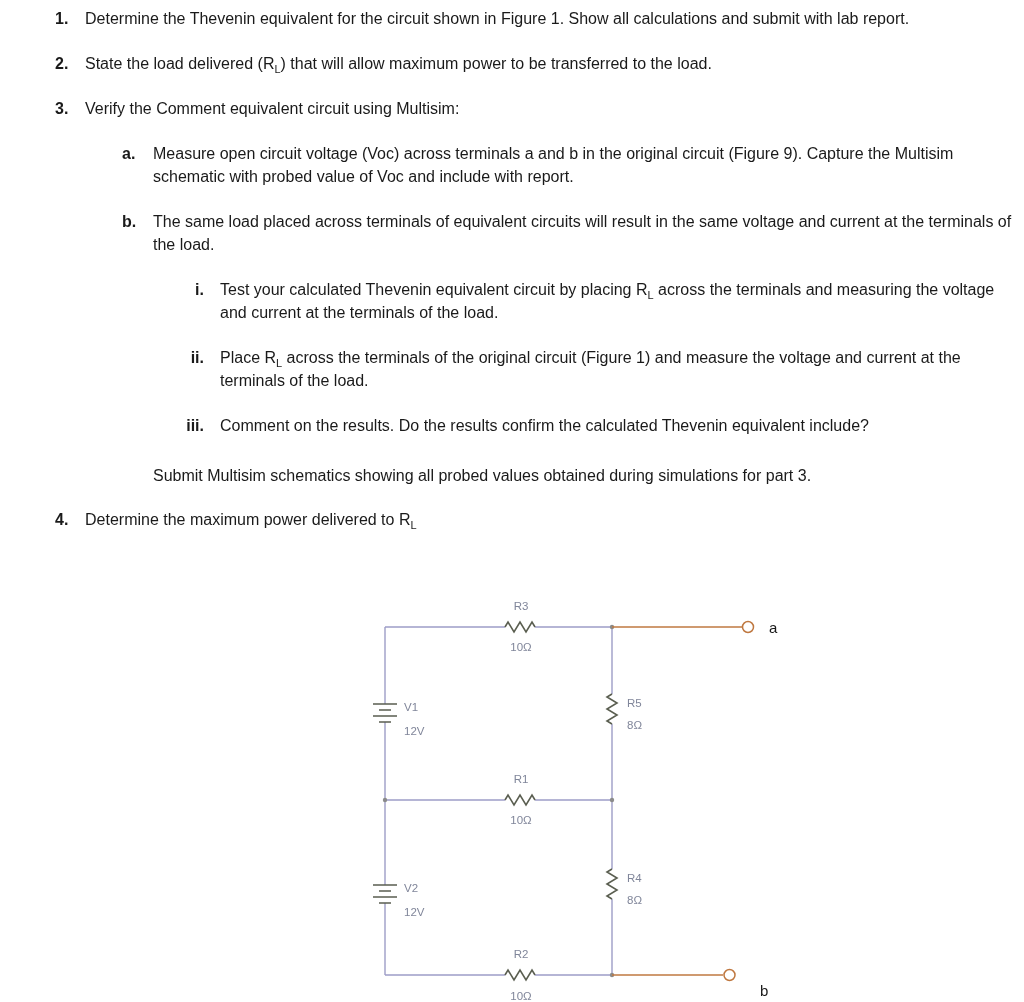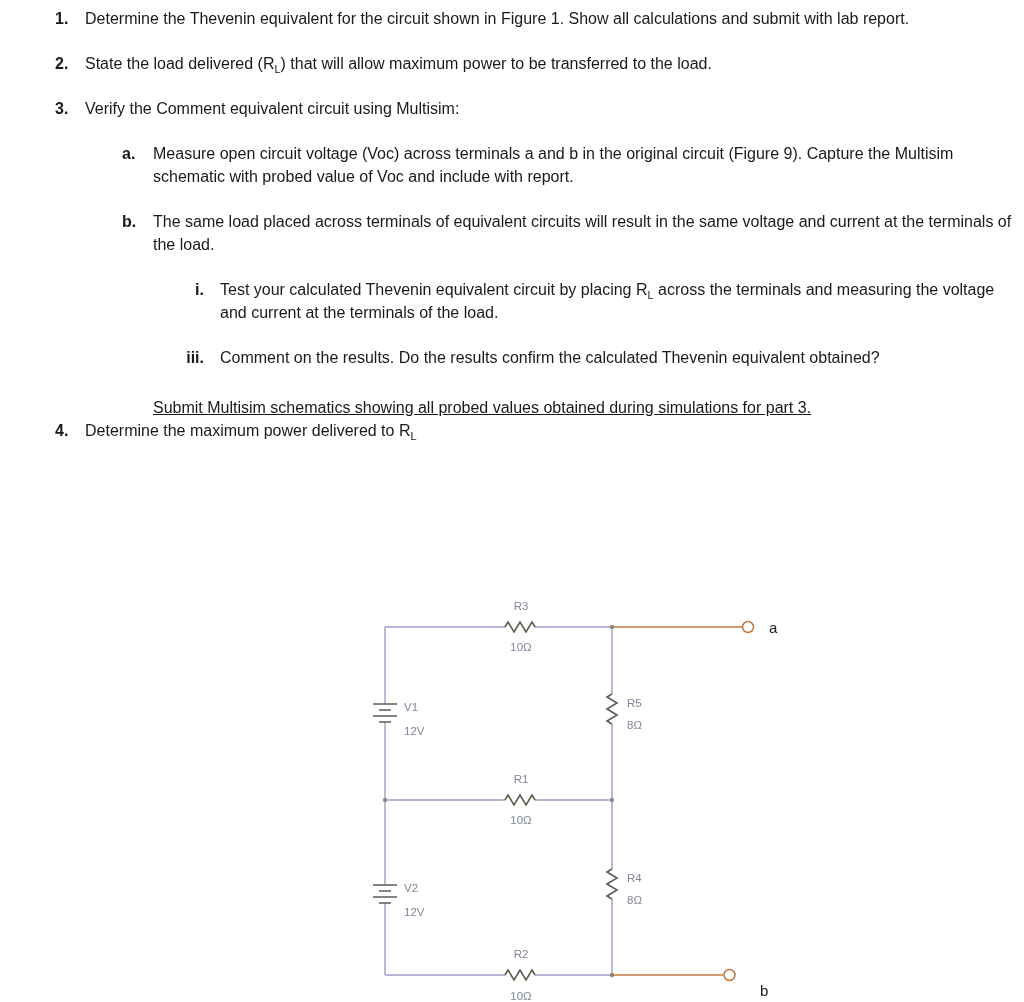--- a/index.html
+++ b/index.html
@@ -27,21 +27,21 @@
   .lvl1 .marker { width: 30px; }
   .lvlA { margin-left: 122px; }
   .lvlA .marker { width: 31px; }
   .lvlI { margin-left: 150px; }
   .lvlI .marker { width: 54px; text-align: right; padding-right: 16px; box-sizing: content-box; }
   .mb45 { margin-bottom: 27px; }
   .note {
     margin-left: 153px;
     margin-right: 14px;
     line-height: 23px;
-    text-decoration: underline;
+    margin-bottom: 21px;
   }
   sub.subL {
     font-size: 11px;
     line-height: 0;
   }
   .circuit-svg {
     position: absolute;
     left: 0;
     top: 0;
     pointer-events: none;
@@ -76,24 +76,28 @@
   <div class="li lvlA">
     <span class="marker">b.</span>
     <p class="txt">The same load placed across terminals of equivalent circuits will result in the same voltage and current at the terminals of the load.</p>
   </div>
 
   <div class="li lvlI">
     <span class="marker">i.</span>
     <p class="txt"><span>Test your calculated Thevenin equivalent circuit by placing R</span><sub class="subL">L</sub><span> across the terminals and measuring the voltage and current at the terminals of the load.</span></p>
   </div>
 
+  <div class="li lvlI">
+    <span class="marker">ii.</span>
+    <p class="txt"><span>Place R</span><sub class="subL">L</sub><span> across the terminals of the original circuit (Figure 1) and measure the voltage and current at the terminals of the load.</span></p>
+  </div>
 
   <div class="li lvlI mb45">
     <span class="marker">iii.</span>
-    <p class="txt">Comment on the results.  Do the results confirm the calculated Thevenin equivalent obtained?</p>
+    <p class="txt">Comment on the results.  Do the results confirm the calculated Thevenin equivalent include?</p>
   </div>
 
   <div class="note">Submit Multisim schematics showing all probed values obtained during simulations for part 3.</div>
 
   <div class="li lvl1">
     <span class="marker">4.</span>
     <p class="txt"><span>Determine the maximum power delivered to R</span><sub class="subL">L</sub><span></span></p>
   </div>
 
 </div>

